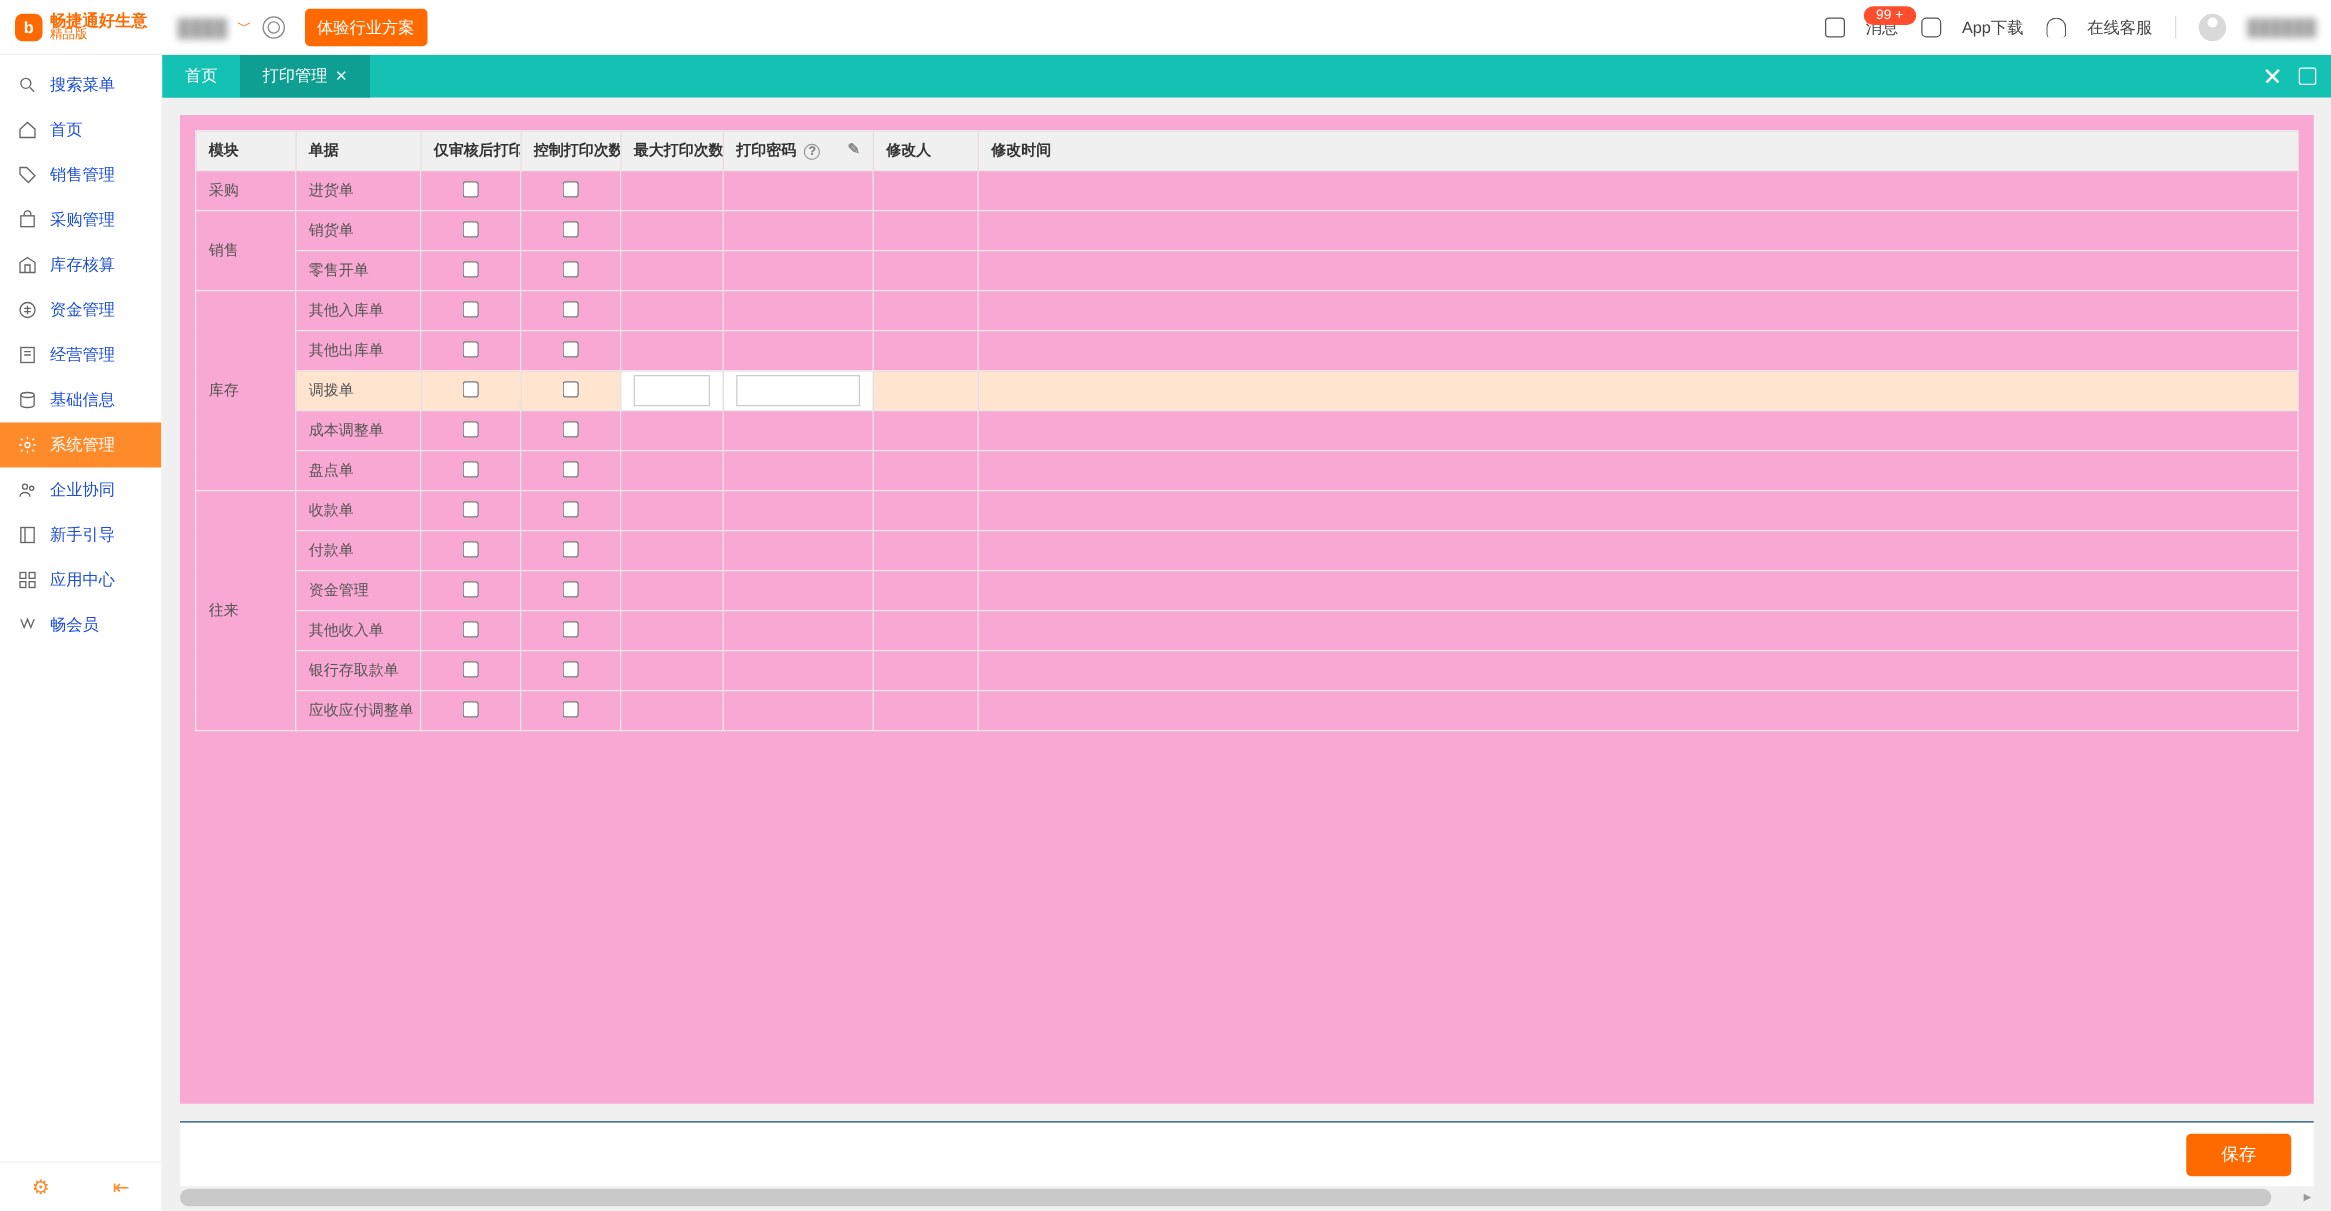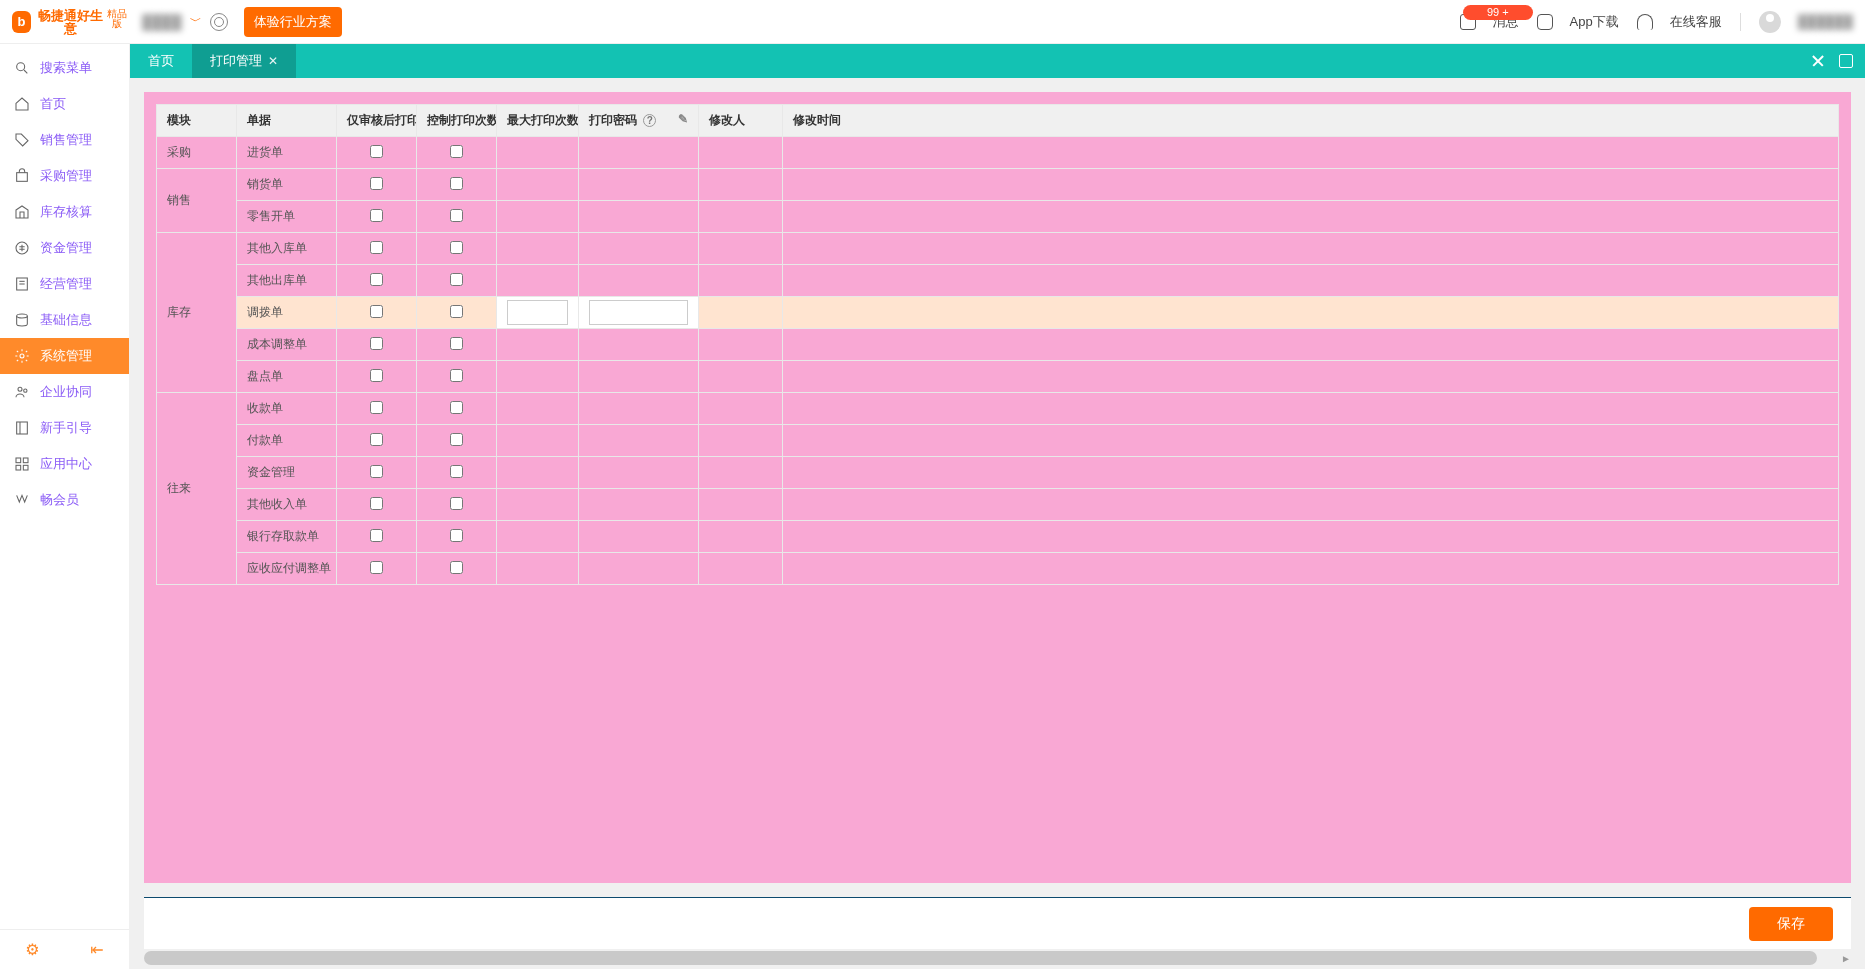--- a/index.html
+++ b/index.html
@@ -3,50 +3,50 @@
 <meta charset="utf-8">
 <style>
   * { box-sizing: border-box; margin: 0; padding: 0; }
   html, body { width: 100%; height: 100%; font-family: "Microsoft YaHei", Arial, sans-serif; font-size: 13px; color: #333; background:#fff; }
   body { display:flex; flex-direction:column; }
 
   
   .topbar { height:44px; display:flex; align-items:center; border-bottom:1px solid #eee; padding:0 12px; }
   .logo-area { width:118px; display:flex; align-items:center; gap:6px; }
   .logo-mark { width:22px; height:22px; border-radius:6px; background:#ff6a00; display:flex; align-items:center; justify-content:center; color:#fff; font-weight:bold; }
-  .logo-text { display:flex; flex-direction:row; line-height:1;text-align:center; }
+  .logo-text { display:flex; flex-direction:column; line-height:1; }
   .logo-text .t1 { color:#ff6a00; font-size:13px; font-weight:600; }
   .logo-text .t2 { color:#ff6a00; font-size:10px; }
 
   .company-select { margin-left:12px; display:flex; align-items:center; gap:8px; color:#333; font-size:14px; }
   .blur-text { color:transparent; text-shadow: 0 0 6px rgba(0,0,0,0.35); }
   .chev-down { color:#ff6a00; font-size:12px; }
   .gear-icon { width:18px; height:18px; border:1.5px solid #888; border-radius:50%; position:relative; display:inline-block; }
   .gear-icon:before{content:"";position:absolute;inset:3px;border:1.5px solid #888;border-radius:50%;}
 
   .orange-btn { margin-left:16px; background:#ff6a00; color:#fff; border:none; border-radius:4px; padding:6px 10px; font-size:13px; cursor:pointer; }
 
   .top-right { margin-left:auto; display:flex; align-items:center; gap:18px; color:#444; font-size:13px; }
   .tr-item { display:flex; align-items:center; gap:17px; cursor:pointer; position:relative; }
-  .badge { position:absolute; top:-8px; right:-14px; background:#ff4d2d; color:#fff; border-radius:10px; padding:0 24px; font-size:11px; line-height:15px; }
+  .badge { position:absolute; top:-8px; right:-14px; background:#ff4d2d; color:#fff; border-radius:10px; padding:0 10px; font-size:11px; line-height:15px; }
   .tr-icon { width:16px; height:16px; display:inline-block; border:1.5px solid #555; border-radius:3px; }
   .tr-icon.chat { border-radius:3px; position:relative; }
   .tr-icon.phone { border-radius:4px; }
   .tr-icon.headset { border-radius:50% 50% 3px 3px; border-bottom:none; position:relative;}
   .avatar { width:22px;height:22px;border-radius:50%;background:#d9d9d9;display:inline-block;position:relative;}
   .avatar:before{content:"";position:absolute;top:3px;left:7px;width:8px;height:8px;border-radius:50%;background:#fff;}
   .divider-v { width:1px;height:18px;background:#ddd; }
 
   
   .shell { flex:1; display:flex; min-height:0; }
 
   
   .sidebar { width:130px; background:#fff; border-right:1px solid #f0f0f0; display:flex; flex-direction:column; }
   .nav { flex:1; overflow:auto; padding-top:6px;}
-  .nav-item { display:flex; align-items:center; gap:10px; height:36px; padding:0 14px; color:#8b5cf6; cursor:pointer; font-size:13px;}
+  .nav-item { display:flex; align-items:center; gap:10px; height:36px; padding:0 14px; color:#1d4ed8; cursor:pointer; font-size:13px;}
   .nav-item.active { background:#ff8a2a; color:#fff; }
   .nav-item .ni-icon { width:16px;height:16px;display:inline-flex;align-items:center;justify-content:center;}
   .nav-item .ni-icon svg{width:16px;height:16px;stroke:#666;fill:none;stroke-width:1.6;}
   .nav-item.active .ni-icon svg{stroke:#fff;}
   .sidebar-foot { height:40px; border-top:1px solid #eee; display:flex; align-items:center; justify-content:space-around;}
   .sidebar-foot .sf-icon{ color:#ff8a2a; font-size:16px; cursor:pointer;}
 
   
   .content { flex:1; display:flex; flex-direction:column; background:#f0f0f0; min-width:0;}
   .tabbar { height:34px; background:#13c2b3; display:flex; align-items:stretch; color:#fff; }

